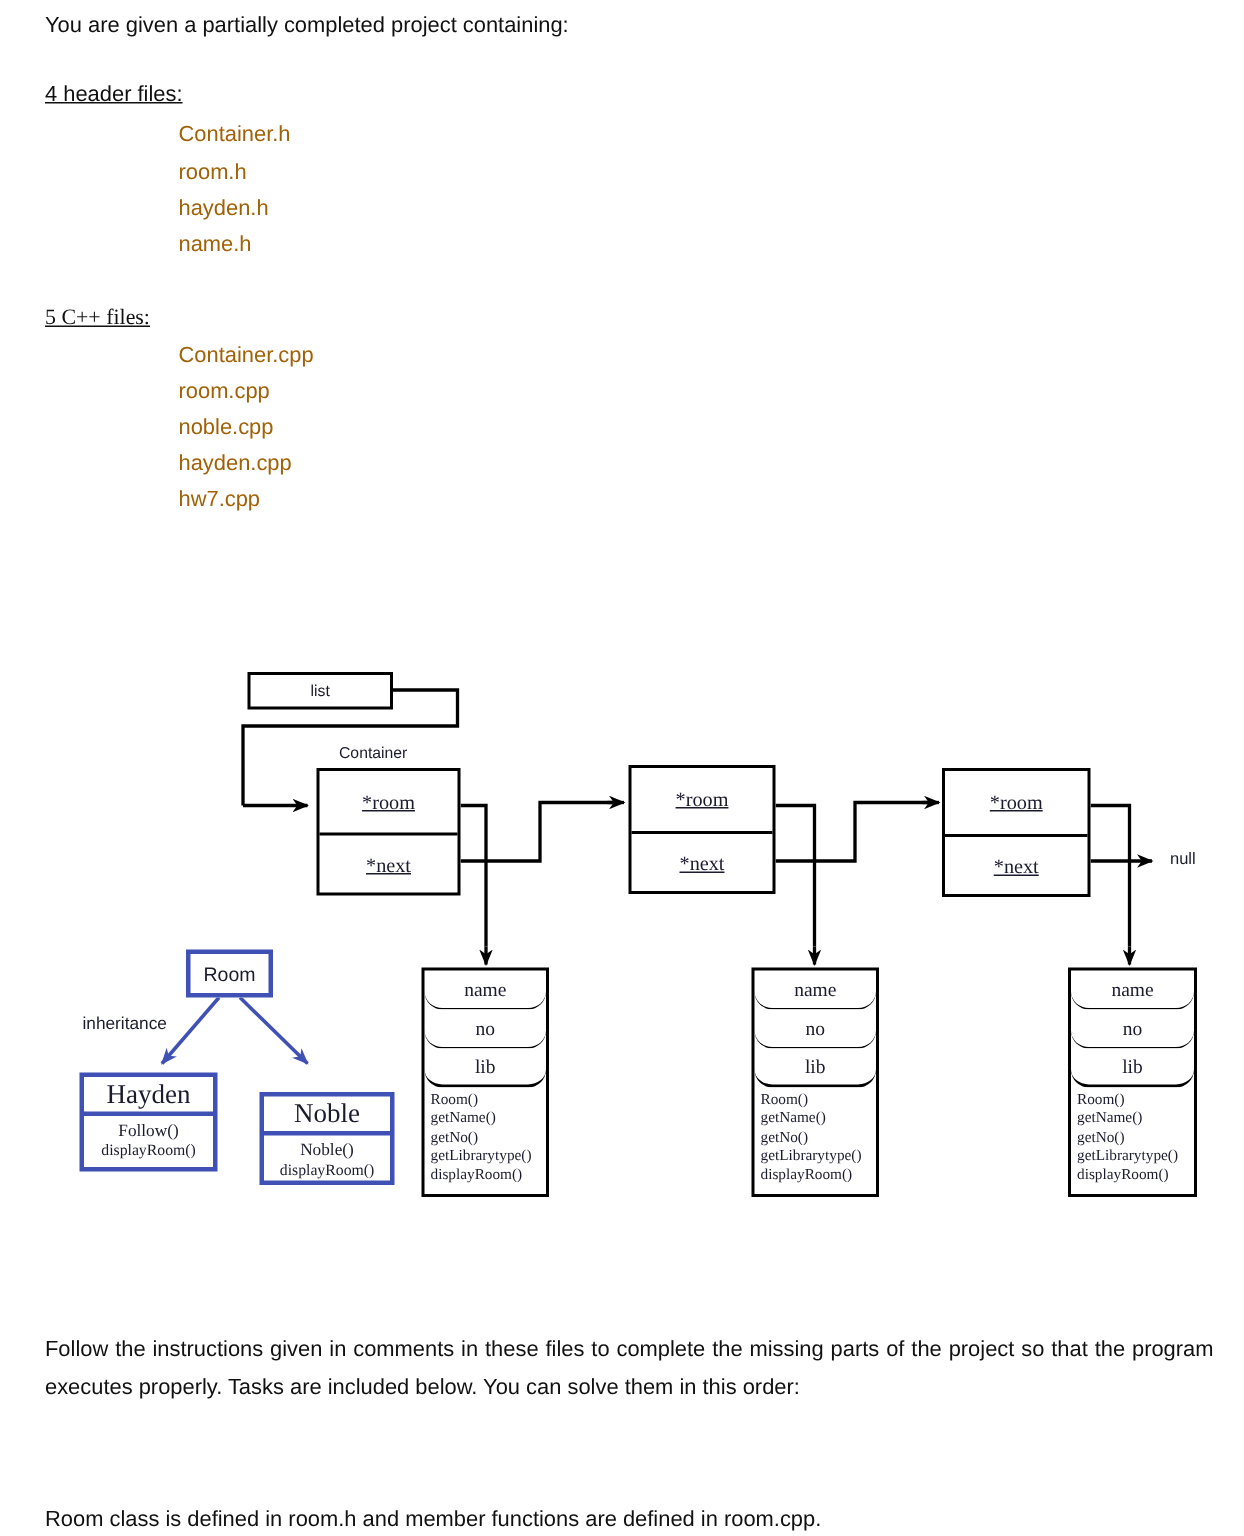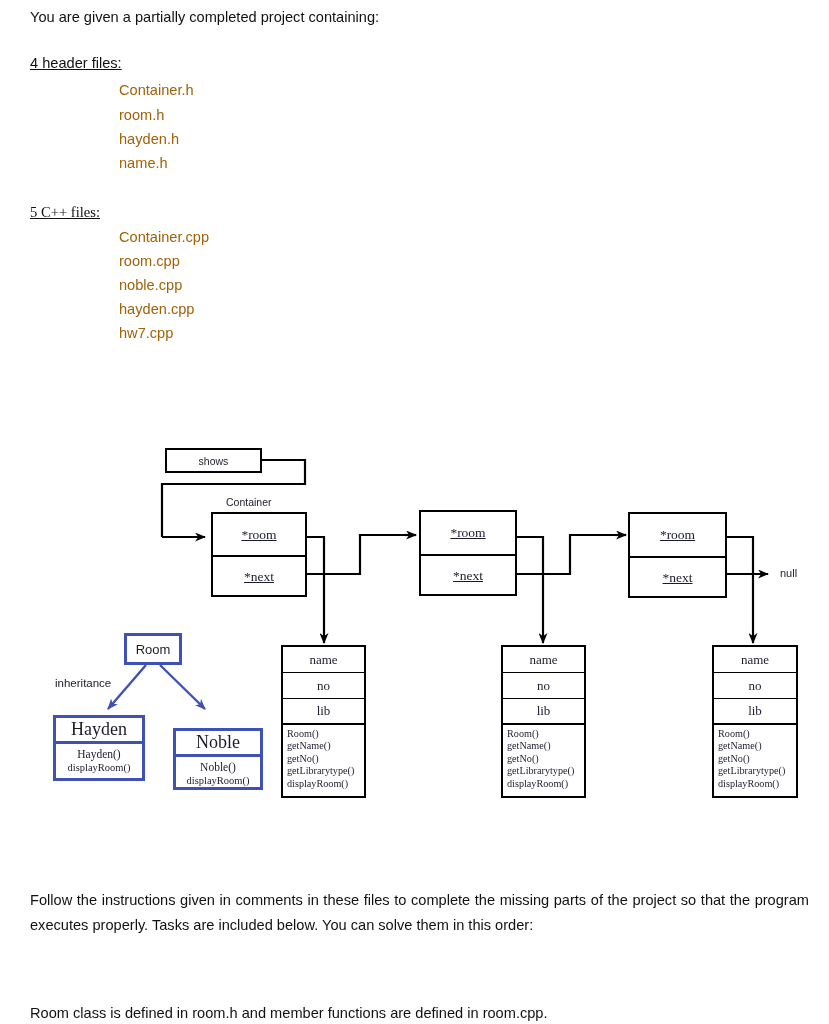--- a/index.html
+++ b/index.html
@@ -119,20 +119,21 @@
   .room-attr {
     box-sizing: border-box;
     border-bottom: 1.5px solid #000;
     display: flex;
     align-items: center;
     justify-content: center;
     font-family: "Liberation Serif", serif;
     font-size: 13px;
     color: #1b1b2e;
     height: 26px;
+    border-radius: 12px;
   }
   .room-attr.last { border-bottom: 2px solid #000; }
   .room-methods {
     flex: 1;
     padding: 3px 4px 2px 4px;
     font-family: "Liberation Serif", serif;
     font-size: 10.2px;
     line-height: 12.4px;
     color: #1b1b2e;
   }
@@ -222,21 +223,21 @@
 
       <polyline points="727,102 753,102 753,196" fill="none" stroke="#000" stroke-width="2.2"></polyline>
       <line x1="753" y1="196" x2="753" y2="208" stroke="#000" stroke-width="2.2" marker-end="url(#ar)"></line>
 
       <line x1="727" y1="139" x2="768" y2="139" stroke="#000" stroke-width="2.2" marker-end="url(#ar)"></line>
 
       <line x1="146" y1="230" x2="108" y2="274" stroke="#3f51b5" stroke-width="2.4" marker-end="url(#arb)"></line>
       <line x1="160" y1="230" x2="205" y2="274" stroke="#3f51b5" stroke-width="2.4" marker-end="url(#arb)"></line>
     </svg>
 
-    <div class="list-box" style="left:165px; top:13px; width:97px; height:25px;">shows</div>
+    <div class="list-box" style="left:165px; top:13px; width:97px; height:25px;">list</div>
 
     <div class="caption" style="left:226px; top:61px;">Container</div>
 
     <div class="node-box" style="left:211px; top:77px; width:96px; height:85px;">
       <div class="node-row divider" style="height:43px;">*room</div>
       <div class="node-row" style="height:40px;">*next</div>
     </div>
 
     <div class="node-box" style="left:419px; top:75px; width:98px; height:86px;">
       <div class="node-row divider" style="height:44px;">*room</div>
@@ -291,21 +292,21 @@
 
     <div class="blue-box" style="left:124px; top:198px; width:58px; height:32px;">
       <div class="blue-title" style="height:26px; font-size:13px; font-family:'Liberation Sans',sans-serif;">Room</div>
     </div>
 
     <div class="inherit-label" style="left:55px; top:242px;">inheritance</div>
 
     <div class="blue-box" style="left:53px; top:280px; width:92px; height:66px;">
       <div class="blue-title hasline" style="height:26px;">Hayden</div>
       <div class="blue-methods">
-        <div>Hayden()</div>
+        <div>Follow()</div>
         <div style="font-size:10.5px;">displayRoom()</div>
       </div>
     </div>
 
     <div class="blue-box" style="left:173px; top:293px; width:90px; height:62px;">
       <div class="blue-title hasline" style="height:26px;">Noble</div>
       <div class="blue-methods">
         <div>Noble()</div>
         <div style="font-size:10.5px;">displayRoom()</div>
       </div>

